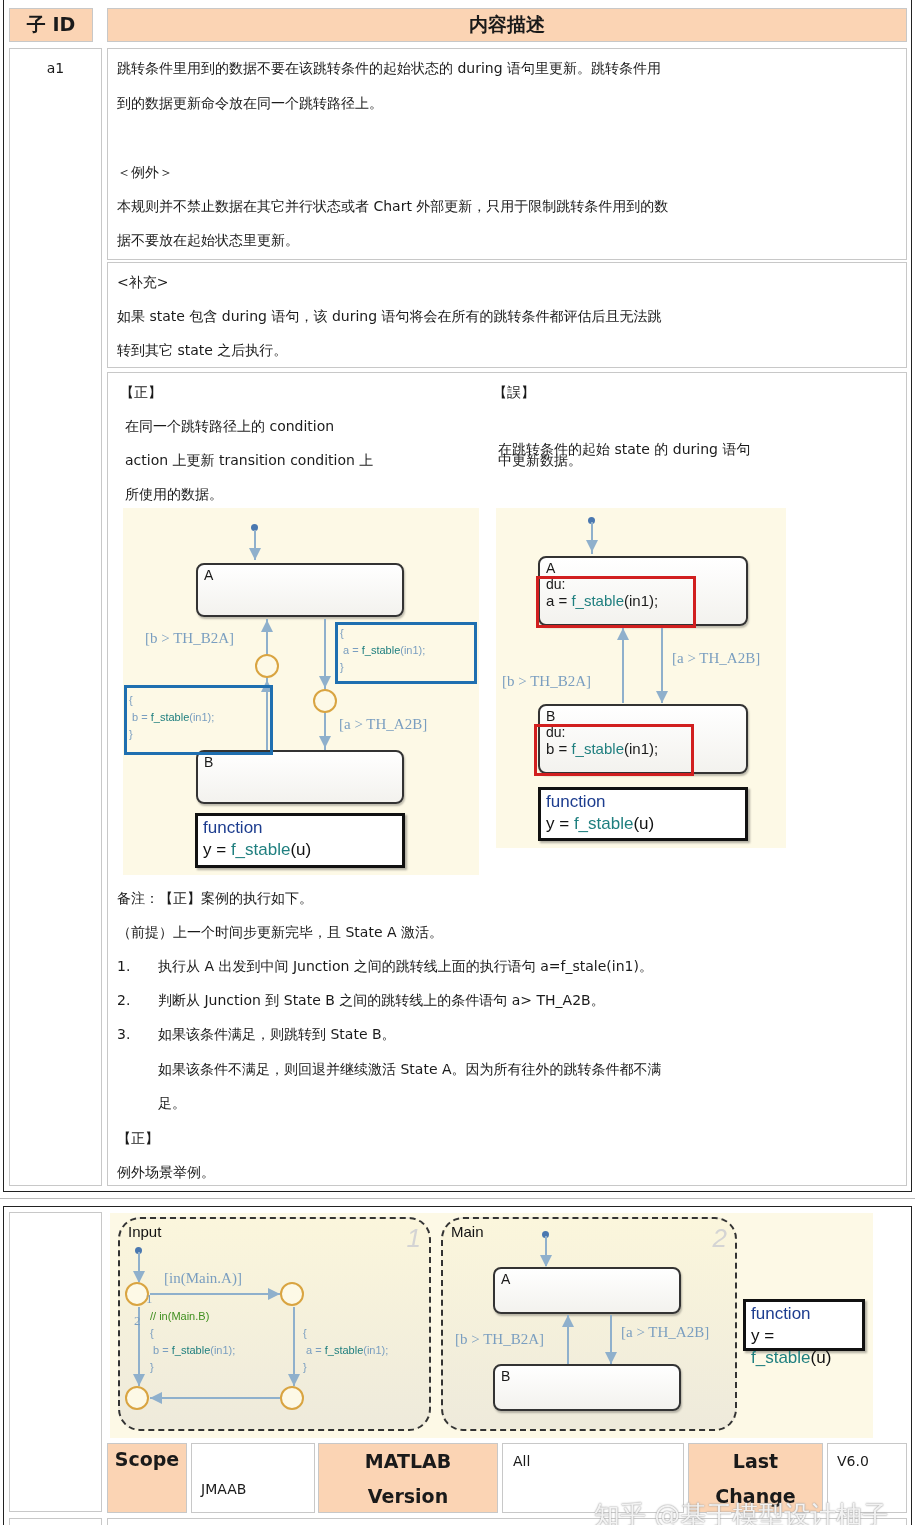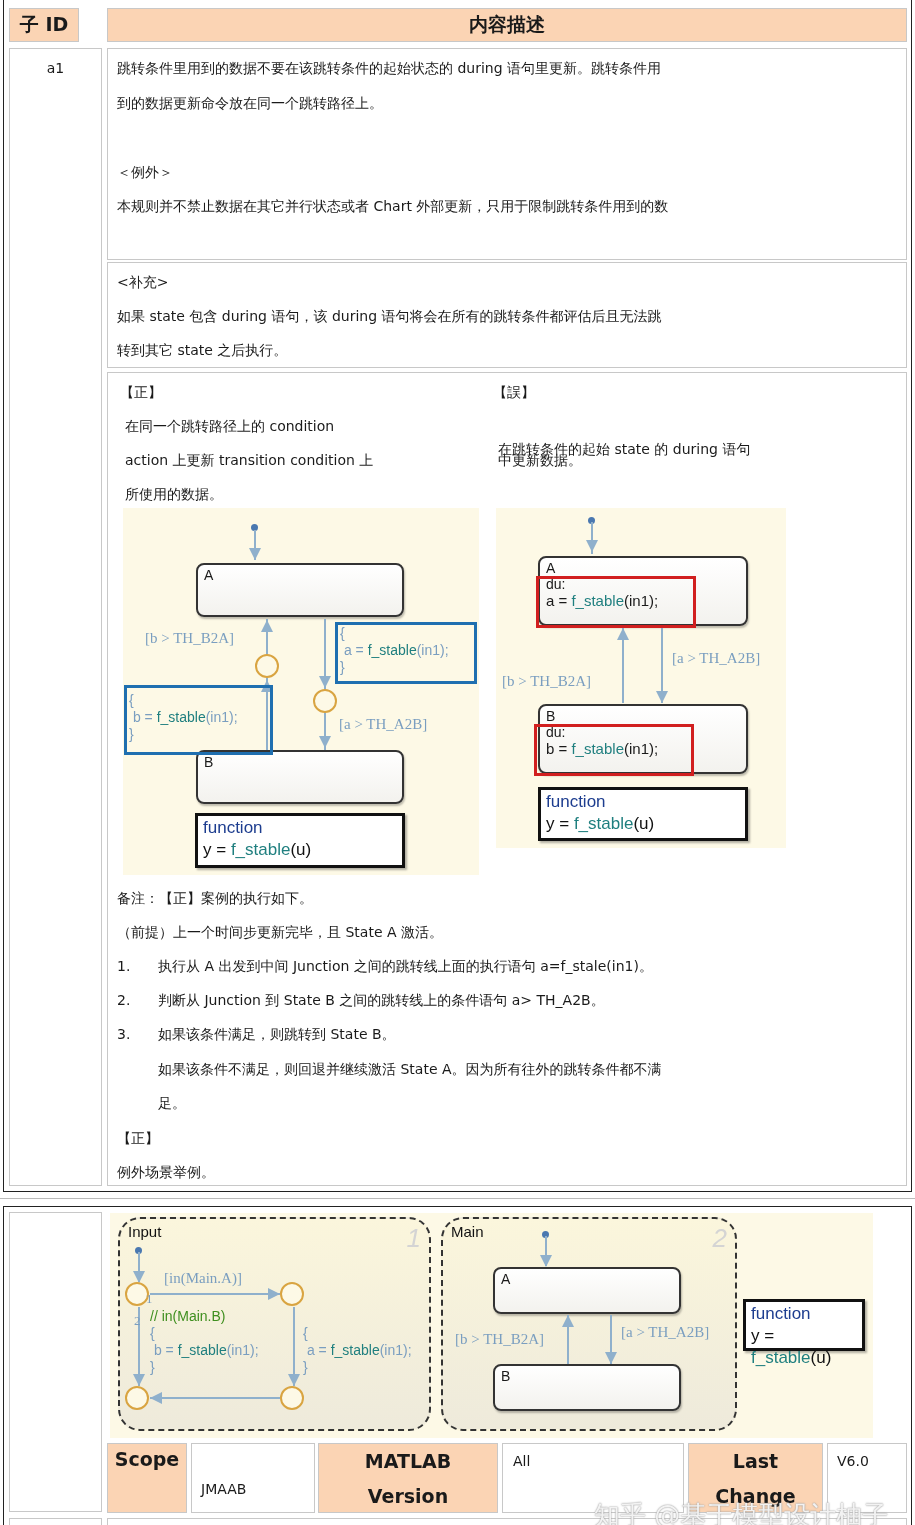--- a/index.html
+++ b/index.html
@@ -16,21 +16,21 @@
   .txt { font-size: 14px; line-height: 35px; color: #1a1a1a; }
 
   .p { position: absolute; white-space: nowrap; }
 
   .diagram { position: absolute; background: #fdf9e6; }
   .state { position: absolute; border: 2px solid #333; border-radius: 8px; background: linear-gradient(#ffffff, #f3f2ee); box-shadow: 1px 2px 2px rgba(0,0,0,0.25); font-family: "Liberation Sans", sans-serif; font-size: 14px; padding: 2px 6px; }
   .fn { position: absolute; border: 3px solid #111; background: #fff; font-family: "Liberation Sans", sans-serif; font-size: 17px; line-height: 22px; padding: 1px 5px; color: #1d3d8f; box-shadow: 2px 2px 2px rgba(0,0,0,0.3); }
   .fn .fcall { color: #1f7f7f; }
   .fn .plain { color: #111; }
   .label { position: absolute; font-family: Liberation Serif, serif; font-size: 15px; color: #7a9ec0; white-space: nowrap; }
-  .code { position: absolute; font-family: "Liberation Sans", sans-serif; font-size: 14px; color: #7a9ec0; white-space: pre; line-height: 17px; }
+  .code { position: absolute; font-family: "Liberation Sans", sans-serif; font-size: 11px; color: #7a9ec0; white-space: pre; line-height: 17px; }
   .code .fc { color: #1f7f7f; }
   .junction { position: absolute; width: 24px; height: 24px; border: 2px solid #d9a441; border-radius: 50%; background: #fdf9e6; }
   .vline { position: absolute; width: 2px; background: #8fb0cc; }
   .hline { position: absolute; height: 2px; background: #8fb0cc; }
   .dot { position: absolute; width: 7px; height: 7px; border-radius: 50%; background: #4a78b0; }
   .arr-down { position: absolute; width: 0; height: 0; border-left: 6px solid transparent; border-right: 6px solid transparent; border-top: 12px solid #8fb0cc; }
   .arr-up { position: absolute; width: 0; height: 0; border-left: 6px solid transparent; border-right: 6px solid transparent; border-bottom: 12px solid #8fb0cc; }
   .arr-right { position: absolute; width: 0; height: 0; border-top: 6px solid transparent; border-bottom: 6px solid transparent; border-left: 12px solid #8fb0cc; }
   .arr-left { position: absolute; width: 0; height: 0; border-top: 6px solid transparent; border-bottom: 6px solid transparent; border-right: 12px solid #8fb0cc; }
   .blue-box { position: absolute; border: 3px solid #1f6fb0; }
@@ -41,32 +41,33 @@
   .green { color: #3f8f1f; }
   .watermark { position: absolute; font-size: 26px; color: rgba(255,255,255,0.85); text-shadow: 0 0 1px #aaa, 0 0 2px #999; white-space: nowrap; margin-top: 28px; }
 </style>
 </head>
 <body>
 
 <div class="frame top"></div>
 <div class="gap-line" style="top:1198px;"></div>
 <div class="frame bottom"></div>
 
-<div class="cell hdr" style="left:9px; top:8px; width:70px; height:34px;">子 ID</div>
+<div class="cell hdr" style="left:9px; top:8px; width:84px; height:34px;">子 ID</div>
 <div class="cell hdr" style="left:107px; top:8px; width:800px; height:34px;">内容描述</div>
 
 <div class="cell" style="left:9px; top:48px; width:93px; height:1138px;">
   <div class="p txt" style="left:0; width:91px; text-align:center; top:2px;">a1</div>
 </div>
 
 <div class="cell" style="left:107px; top:48px; width:800px; height:212px;">
   <div class="p txt" style="left:9px; top:37px;">到的数据更新命令放在同一个跳转路径上。</div>
   <div class="p txt" style="left:9px; top:2px;">跳转条件里用到的数据不要在该跳转条件的起始状态的 during 语句里更新。跳转条件用</div>
   <div class="p txt" style="left:9px; top:106px;">＜例外＞</div>
   <div class="p txt" style="left:9px; top:140px;">本规则并不禁止数据在其它并行状态或者 Chart 外部更新，只用于限制跳转条件用到的数</div>
+  <div class="p txt" style="left:9px; top:174px;">据不要放在起始状态里更新。</div>
 </div>
 
 <div class="cell" style="left:107px; top:262px; width:800px; height:106px;">
   <div class="p txt" style="left:9px; top:2px;">&lt;补充&gt;</div>
   <div class="p txt" style="left:9px; top:36px;">如果 state 包含 during 语句，该 during 语句将会在所有的跳转条件都评估后且无法跳</div>
   <div class="p txt" style="left:9px; top:70px;">转到其它 state 之后执行。</div>
 </div>
 
 <div class="cell" style="left:107px; top:372px; width:800px; height:814px;">
   <div class="p txt" style="left:12px; top:2px;">【正】</div>

